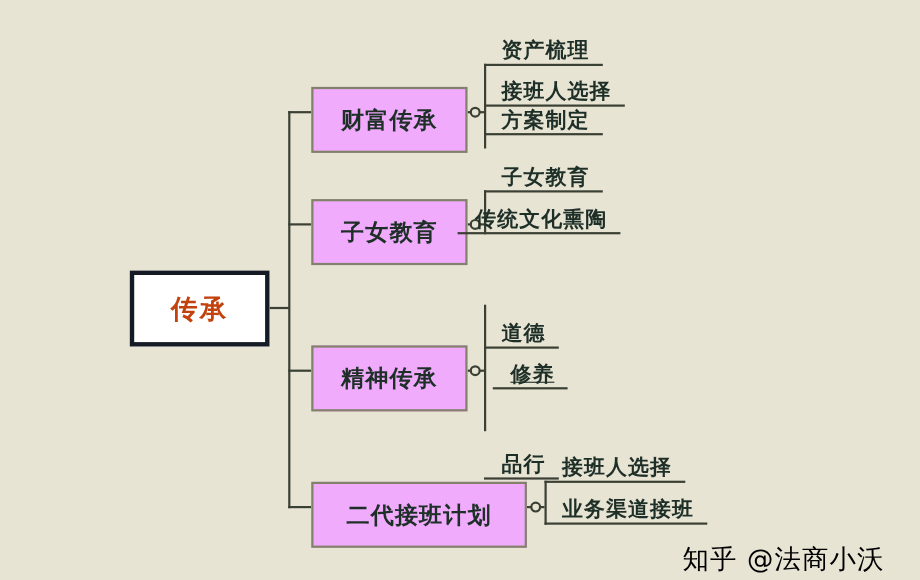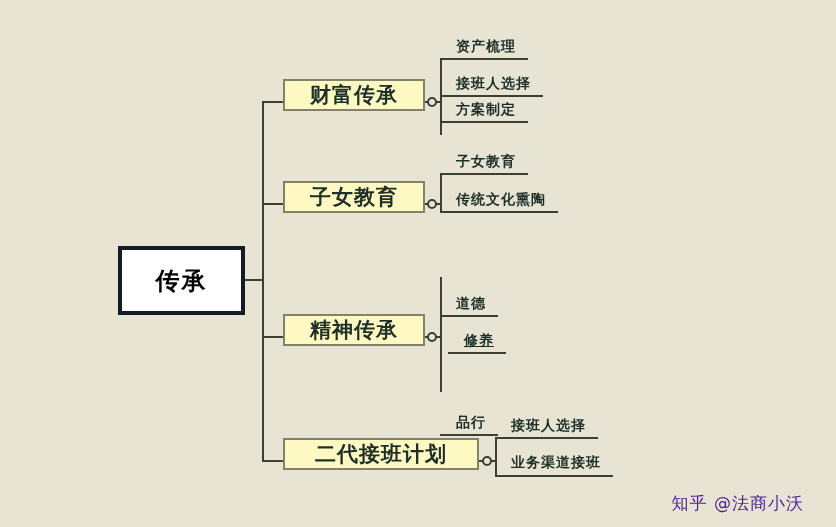--- a/index.html
+++ b/index.html
@@ -20,58 +20,58 @@
   }
   .root-node{
     position:absolute;
     left:118px; top:246px;
     width:127px; height:69px;
     background:#ffffff;
     border:4px solid #141b24;
     box-sizing:border-box;
     display:flex; align-items:center; justify-content:center;
     font-size:24px; font-weight:bold;
-    color:#000000;
+    color:#c2410c;
     letter-spacing:2px;
   }
   .branch-node{
     position:absolute;
-    height:32px;
-    background:#fef9c3;
+    height:60px;
+    background:#f0abfc;
     border:2px solid #82826a;
     box-sizing:border-box;
     display:flex; align-items:center; justify-content:center;
     font-size:21px; font-weight:bold;
     color:#1e2f28;
     letter-spacing:1px;
   }
   .leaf-node{
     position:absolute;
     display:inline-block;
     height:24px;
     line-height:24px;
     padding:0 12px 0 16px;
     border-bottom:2px solid #3a4034;
-    font-size:14px; font-weight:bold;
+    font-size:19px; font-weight:bold;
     color:#1e2f28;
     letter-spacing:1px;
     white-space:nowrap;
   }
   .connector-dot{
     position:absolute;
     width:6px; height:6px;
     border:2px solid #3a4034;
     border-radius:50%;
     background:#e8e4d4;
   }
   .watermark{
     position:absolute;
     right:32px; top:492px;
-    font-size:17px;
-    color:#4c1d95;
+    font-size:24px;
+    color:#000000;
     letter-spacing:1px;
   }
 </style>
 </head>
 <body>
 
 <div class="canvas">
 
   <div class="line" style="left:245px;top:279px;width:18px;height:2px;"></div>
   <div class="line" style="left:262px;top:101px;width:2px;height:361px;"></div>
@@ -99,24 +99,24 @@
   <div class="connector-dot" style="left:427px;top:97px;"></div>
   <div class="connector-dot" style="left:427px;top:199px;"></div>
   <div class="connector-dot" style="left:427px;top:332px;"></div>
   <div class="connector-dot" style="left:482px;top:456px;"></div>
 
   <div class="leaf-node" style="left:440px;top:34px;">资产梳理</div>
   <div class="leaf-node" style="left:440px;top:71px;">接班人选择</div>
   <div class="leaf-node" style="left:440px;top:97px;">方案制定</div>
 
   <div class="leaf-node" style="left:440px;top:149px;">子女教育</div>
-  <div class="leaf-node" style="left:440px;top:187px;">传统文化熏陶</div>
+  <div class="leaf-node" style="left:416px;top:187px;">传统文化熏陶</div>
 
   <div class="leaf-node" style="left:440px;top:291px;">道德</div>
   <div class="leaf-node" style="left:448px;top:328px;text-decoration:underline;">修养</div>
   <div class="leaf-node" style="left:440px;top:366px;margin-top:44px;">品行</div>
 
   <div class="leaf-node" style="left:495px;top:413px;">接班人选择</div>
-  <div class="leaf-node" style="left:495px;top:451px;font-family:Liberation Serif, serif;">业务渠道接班</div>
+  <div class="leaf-node" style="left:495px;top:451px;">业务渠道接班</div>
 
   <div class="watermark">知乎 @法商小沃</div>
 
 </div>
 
 </body></html>

